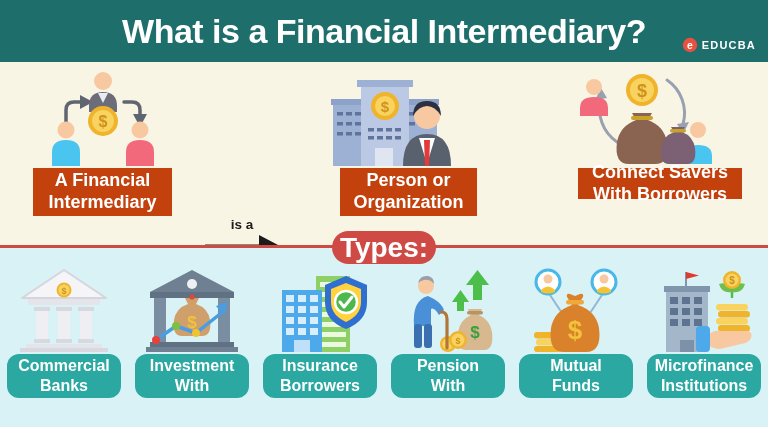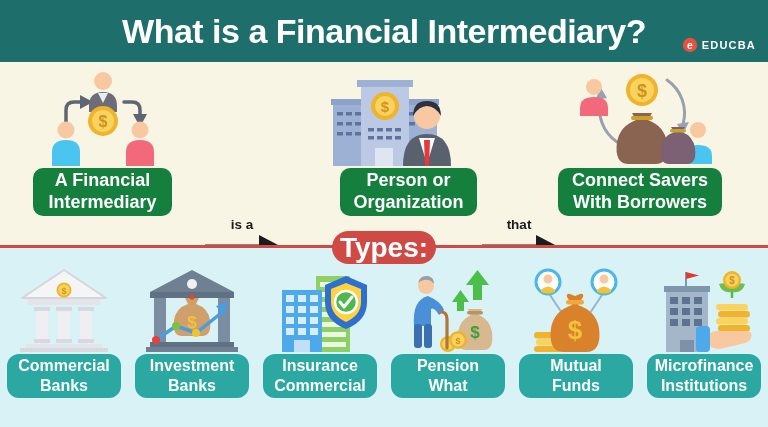--- a/index.html
+++ b/index.html
@@ -10,21 +10,21 @@
   .header { position:absolute; top:0; left:0; width:768px; height:62px; background:#1e6e6c;
             display:flex; align-items:center; justify-content:center; }
   .header h1 { color:#fff; font-size:34px; font-weight:800; letter-spacing:-0.5px; }
   .brand { position:absolute; right:12px; bottom:9px; display:flex; align-items:center; gap:4px; }
   .brand .e-badge { width:16px; height:16px; }
   .brand .brand-name { color:#fff; font-size:11px; font-weight:700; letter-spacing:1.2px; }
 
   
   .flow-bg { position:absolute; top:62px; left:0; width:768px; height:186px; background:#f9f5e4; }
   .abs { position:absolute; }
-  .node-box { background:#15803d; border-radius:10px; display:flex; align-items:center; justify-content:center;
+  .node-box { background:#c2410c; border-radius:0; display:flex; align-items:center; justify-content:center;
               color:#fff; font-weight:700; text-align:center; line-height:1.22; }
   .prelabel { white-space:pre-line; }
   .flow-box { font-size:18px; }
   .connector { display:flex; flex-direction:column; align-items:center; }
   .connector .conn-label { width:58px; text-align:center; font-size:13.5px; font-weight:700; color:#1c1c1c;margin-top:43px; }
 
   
   .red-line { position:absolute; top:245px; left:0; width:768px; height:3px; background:#cf4a45; z-index:1; }
   .types-pill { position:absolute; top:231px; left:332px; width:104px; height:33px; background:#cf4a45;
                 border-radius:17px; z-index:2; display:flex; align-items:center; justify-content:center;
@@ -127,27 +127,20 @@
       <polygon points="104,66 112,92 120,66" fill="#ffffff"></polygon>
       <polygon points="109,68 115,68 114,94 110,94" fill="#e33b3b"></polygon>
       <circle cx="112" cy="44" r="13" fill="#f8c9a0"></circle>
       <path d="M98 44 Q98 29 112 29 Q126 29 126 44 Q120 34 112 34 Q104 34 98 44 Z" fill="#2b3140"></path>
     </svg>
   </div>
 
   <div class="abs node-box flow-box prelabel" style="left:319px; top:168px; width:137px; height:48px;margin-left:21px;">Person or
 Organization</div>
 
-  <div class="abs connector" style="left:480px; top:174px;">
-    <span class="conn-label">that</span>
-    <svg width="78" height="28" viewBox="0 0 78 28">
-      <line x1="2" y1="14" x2="57" y2="14" stroke="#1c1c1c" stroke-width="3"></line>
-      <polygon points="56,3 77,14 56,25" fill="#1c1c1c"></polygon>
-    </svg>
-  </div>
 
   <div class="abs" style="left:567px; top:72px;">
     <svg width="150" height="94" viewBox="0 0 150 94">
       <path d="M100 8 A40 40 0 0 1 116 52" stroke="#99a1b0" stroke-width="3" fill="none" stroke-linecap="round"></path>
       <polygon points="110,52 122,50 116,62" fill="#99a1b0"></polygon>
       <path d="M50 70 A40 40 0 0 1 34 26" stroke="#99a1b0" stroke-width="3" fill="none" stroke-linecap="round"></path>
       <polygon points="40,26 28,28 34,16" fill="#99a1b0"></polygon>
       <circle cx="75" cy="18" r="16" fill="#f0b42c"></circle>
       <circle cx="75" cy="18" r="12" fill="#f8d35f"></circle>
       <text x="75" y="24.5" font-size="18" font-weight="bold" fill="#cf921d" text-anchor="middle" font-family="Liberation Sans, sans-serif">$</text>
@@ -155,21 +148,21 @@
       <path d="M13 44 V36 Q13 25 27 25 Q41 25 41 36 V44 Z" fill="#f2697c"></path>
       <circle cx="131" cy="58" r="8" fill="#f8c9a0"></circle>
       <path d="M117 92 V84 Q117 73 131 73 Q145 73 145 84 V92 Z" fill="#49c5ef"></path>
       <path d="M62 92 Q47 92 50 70 Q53 54 69 48 L65 41 H85 L81 48 Q97 54 100 70 Q103 92 88 92 Z" fill="#8a6450"></path>
       <rect x="64" y="44" width="22" height="4" rx="2" fill="#c9a227"></rect>
       <path d="M102 92 Q92 92 94 76 Q96 64 107 60 L104 55 H118 L115 60 Q126 64 128 76 Q130 92 120 92 Z" fill="#7b6173"></path>
       <rect x="103" y="57" width="16" height="3.5" rx="1.7" fill="#c9a227"></rect>
     </svg>
   </div>
 
-  <div class="abs node-box flow-box prelabel" style="left:558px; top:168px; width:164px; height:48px;">Connect Savers
+  <div class="abs node-box flow-box prelabel" style="left:578px; top:168px; width:164px; height:31px;">Connect Savers
 With Borrowers</div>
 
   <div class="types-bg"></div>
   <div class="red-line"></div>
   <div class="types-pill">Types:</div>
 
   <div class="types-grid">
 
     <div class="type-col">
       <div class="type-icon">
@@ -212,21 +205,21 @@
           <circle cx="48" cy="29" r="2.6" fill="#e0492f"></circle>
           <text x="48" y="60" font-size="17" font-weight="bold" fill="#f2c23a" text-anchor="middle" font-family="Liberation Sans, sans-serif">$</text>
           <polyline points="12,72 32,58 52,65 76,46" stroke="#4a9de0" stroke-width="3.5" fill="none" stroke-linecap="round"></polyline>
           <polygon points="84,34 72,38 80,48" fill="#4a9de0"></polygon>
           <circle cx="12" cy="72" r="4" fill="#e8413c"></circle>
           <circle cx="32" cy="58" r="4" fill="#7cc142"></circle>
           <circle cx="52" cy="65" r="4" fill="#f0c330"></circle>
         </svg>
       </div>
       <div class="type-box prelabel">Investment
-Banks</div>
+With</div>
     </div>
 
     <div class="type-col">
       <div class="type-icon">
         <svg width="96" height="84" viewBox="0 0 96 84">
           <rect x="44" y="8" width="34" height="76" fill="#8fd066"></rect>
           <g fill="#eafae0">
             <rect x="48" y="14" width="26" height="5"></rect>
               <rect x="48" y="24" width="26" height="5"></rect>
               <rect x="48" y="34" width="26" height="5"></rect>
@@ -251,21 +244,21 @@
               <rect x="38" y="60" width="8" height="7"></rect>
           </g>
           <rect x="22" y="72" width="16" height="12" fill="#bfe0f8"></rect>
           <path d="M74 8 L95 17 V34 Q95 53 74 61 Q53 53 53 34 V17 Z" fill="#2f6fd0"></path>
           <path d="M74 15 L89 21 V34 Q89 47 74 54 Q59 47 59 34 V21 Z" fill="#ffd23e"></path>
           <circle cx="74" cy="34" r="11" fill="#4db84c" stroke="#ffffff" stroke-width="2.5"></circle>
           <polyline points="68,34 72,39 80,29" stroke="#ffffff" stroke-width="3" fill="none" stroke-linecap="round" stroke-linejoin="round"></polyline>
         </svg>
       </div>
       <div class="type-box prelabel">Insurance
-Commercial</div>
+Borrowers</div>
     </div>
 
     <div class="type-col">
       <div class="type-icon">
         <svg width="96" height="84" viewBox="0 0 96 84">
           <rect x="73" y="16" width="9" height="16" fill="#4cbf4a"></rect>
           <polygon points="66,17 89,17 77.5,2" fill="#4cbf4a"></polygon>
           <rect x="57" y="33" width="7" height="10" fill="#4cbf4a"></rect>
           <polygon points="52,34 69,34 60.5,22" fill="#4cbf4a"></polygon>
           <path d="M66 82 Q56 82 58 64 Q60 52 71 47 L68 41 H82 L79 47 Q90 52 92 64 Q94 82 84 82 Z" fill="#d8b88e"></path>
@@ -278,21 +271,21 @@
           <text x="58" y="76" font-size="9" font-weight="bold" fill="#cf921d" text-anchor="middle" font-family="Liberation Sans, sans-serif">$</text>
           <circle cx="26" cy="18" r="8" fill="#f8c9a0"></circle>
           <path d="M18 15 Q20 7 28 8 Q34 9 34 16 Q30 11 24 12 Q20 13 18 15 Z" fill="#9aa0a8"></path>
           <path d="M14 58 Q12 32 28 28 L34 31 Q42 36 44 42 L39 47 Q34 39 31 41 L31 58 Z" fill="#4a90d9"></path>
           <rect x="14" y="56" width="8" height="24" rx="3" fill="#3a70b0"></rect>
           <rect x="24" y="56" width="8" height="24" rx="3" fill="#3a70b0"></rect>
           <path d="M41 44 Q47 44 47 51 L47 80" stroke="#b0763a" stroke-width="3.2" fill="none" stroke-linecap="round"></path>
         </svg>
       </div>
       <div class="type-box prelabel">Pension
-What</div>
+With</div>
     </div>
 
     <div class="type-col">
       <div class="type-icon">
         <svg width="96" height="84" viewBox="0 0 96 84">
           <line x1="22" y1="27" x2="34" y2="45" stroke="#90b6d4" stroke-width="2"></line>
           <line x1="74" y1="27" x2="62" y2="45" stroke="#90b6d4" stroke-width="2"></line>
           <circle cx="20" cy="14" r="12" fill="#ffffff" stroke="#49b8e8" stroke-width="3"></circle>
           <circle cx="20" cy="11" r="4.5" fill="#f8c9a0"></circle>
           <path d="M13 22 Q20 15 27 22 L27 24 Q20 27 13 24 Z" fill="#f5c332"></path>

